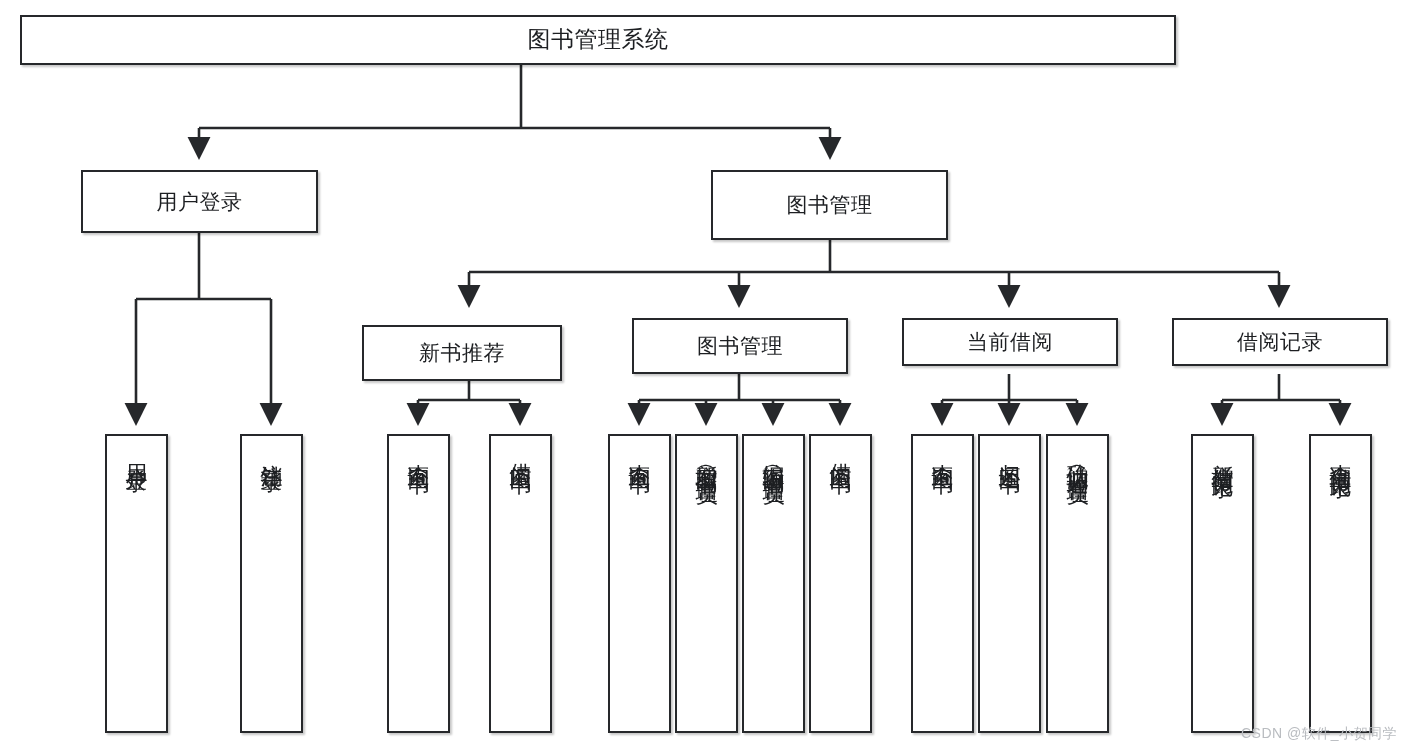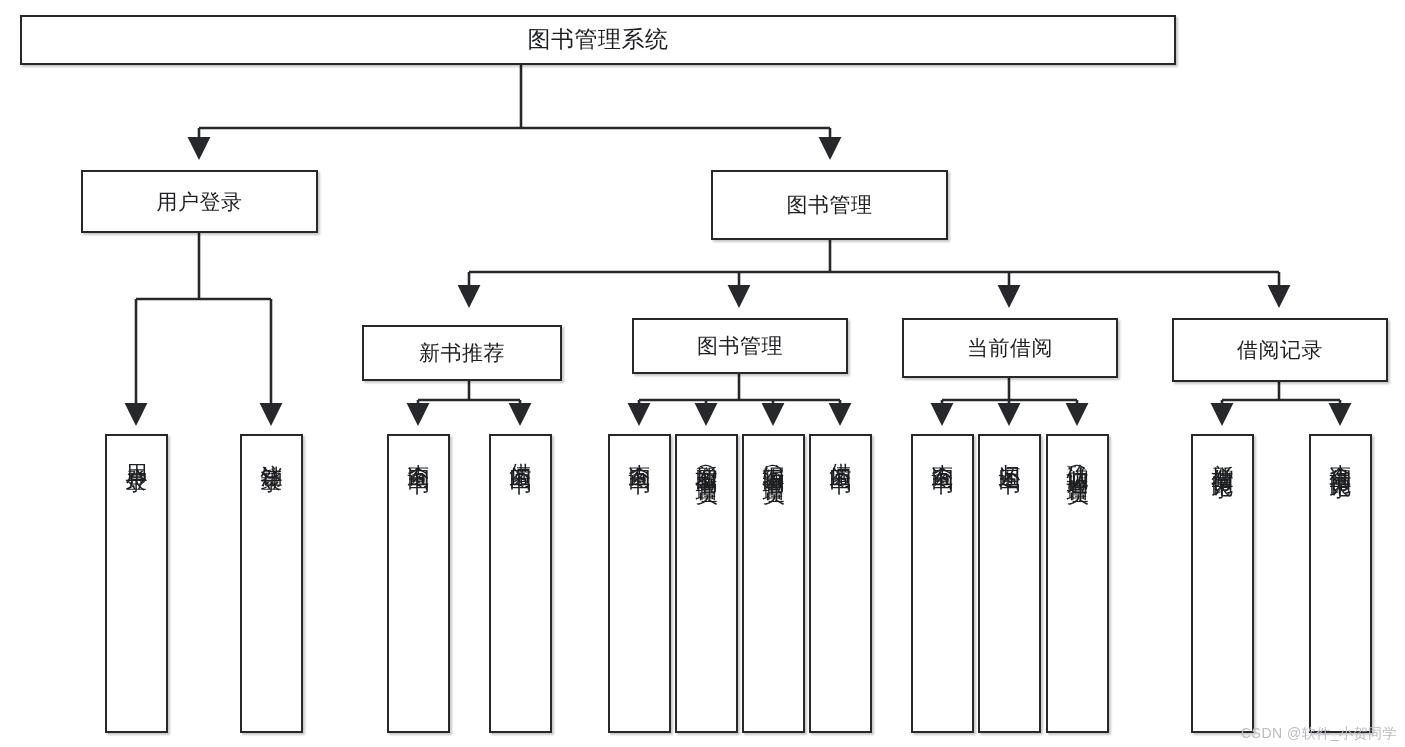--- a/index.html
+++ b/index.html
@@ -136,24 +136,24 @@
   <div class="node horiz" style="left:711px; top:170px; width:237px; height:70px;">
     <span class="label">图书管理</span>
   </div>
 
   <div class="node horiz" style="left:362px; top:325px; width:200px; height:56px;">
     <span class="label">新书推荐</span>
   </div>
   <div class="node horiz" style="left:632px; top:318px; width:216px; height:56px;">
     <span class="label">图书管理</span>
   </div>
-  <div class="node horiz" style="left:902px; top:318px; width:216px; height:60px;">
+  <div class="node horiz" style="left:902px; top:318px; width:216px; height:48px;">
     <span class="label">当前借阅</span>
   </div>
-  <div class="node horiz" style="left:1172px; top:318px; width:216px; height:64px;">
+  <div class="node horiz" style="left:1172px; top:318px; width:216px; height:48px;">
     <span class="label">借阅记录</span>
   </div>
 
   <div class="node vert" style="left:105px; top:434px; width:63px; height:299px;">
     <span class="label">用户登录</span>
   </div>
   <div class="node vert" style="left:240px; top:434px; width:63px; height:299px;">
     <span class="label">注销登录</span>
   </div>
 

